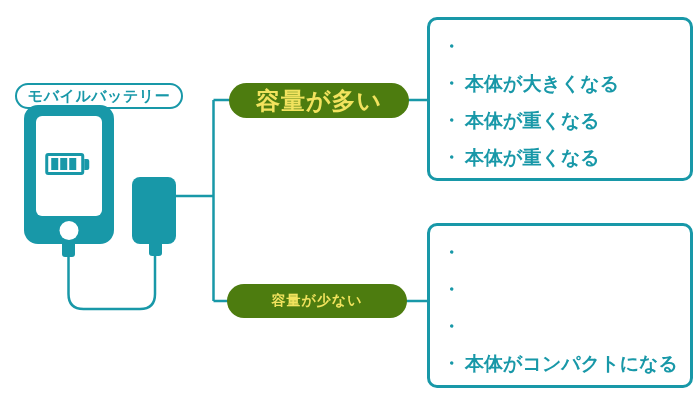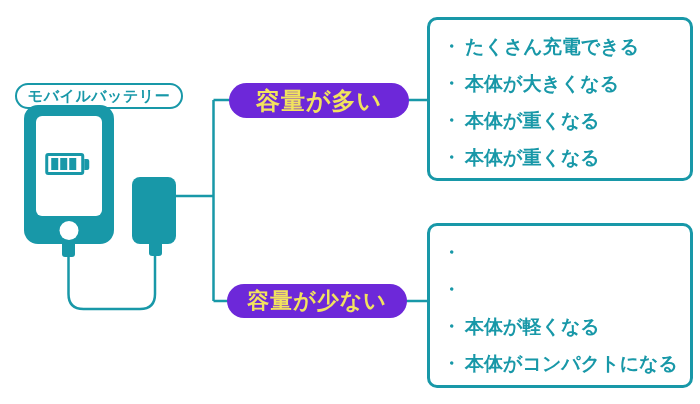--- a/index.html
+++ b/index.html
@@ -31,26 +31,26 @@
 
   
   .power-bank{left:132px;top:177px;width:44px;height:67px;background:#1898A8;border-radius:8px;}
   .bank-stub{left:149px;top:242px;width:13px;height:14px;background:#1898A8;border-radius:0 0 3px 3px;}
 
   
   .lines{left:0;top:0;width:700px;height:404px;pointer-events:none;}
 
   
   .pill{
-    background:#6d28d9;border-radius:18px;
+    background:#4d7c0f;border-radius:18px;
     display:flex;align-items:center;justify-content:center;
     color:#F2E35E;font-weight:bold;letter-spacing:1px;
   }
   .pill-top{left:229px;top:83px;width:180px;height:35px;font-size:24px;}
-  .pill-bottom{left:227px;top:284px;width:180px;height:34px;font-size:22px;}
+  .pill-bottom{left:227px;top:284px;width:180px;height:34px;font-size:14px;}
 
   
   .box{
     width:237px;background:#fff;border:3px solid #1898A8;border-radius:10px;
     padding:8px 10px 6px 13px;
     color:#1898A8;font-weight:bold;font-size:19px;
   }
   .box-top{left:427px;top:17px;height:144px;}
   .box-bottom{left:427px;top:223px;height:145px;}
   .row{display:flex;align-items:center;height:37px;white-space:nowrap;}
@@ -91,21 +91,20 @@
 <div class="abs pill pill-top">
   <span>容量が多い</span>
 </div>
 <div class="abs pill pill-bottom">
   <span>容量が少ない</span>
 </div>
 
 <div class="abs box box-top">
   <div class="row">
     <span class="bullet">・</span>
-    <span>たくさん充電できる</span>
   </div>
   <div class="row">
     <span class="bullet">・</span>
     <span>本体が大きくなる</span>
   </div>
   <div class="row">
     <span class="bullet">・</span>
     <span>本体が重くなる</span>
   </div>
   <div class="row">
@@ -116,19 +115,18 @@
 
 <div class="abs box box-bottom">
   <div class="row">
     <span class="bullet">・</span>
   </div>
   <div class="row">
     <span class="bullet">・</span>
   </div>
   <div class="row">
     <span class="bullet">・</span>
-    <span>本体が軽くなる</span>
   </div>
   <div class="row">
     <span class="bullet">・</span>
     <span>本体がコンパクトになる</span>
   </div>
 </div>
 
 </body></html>

